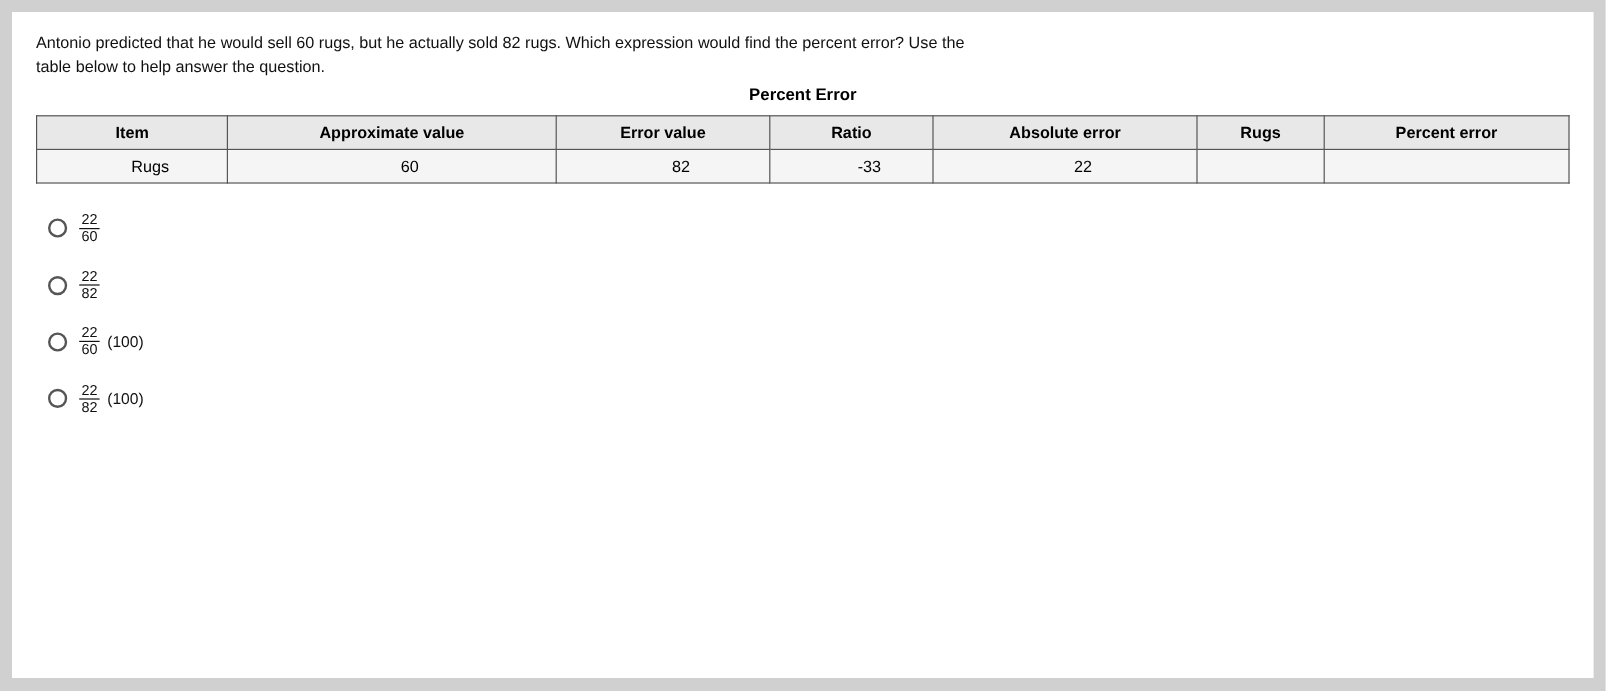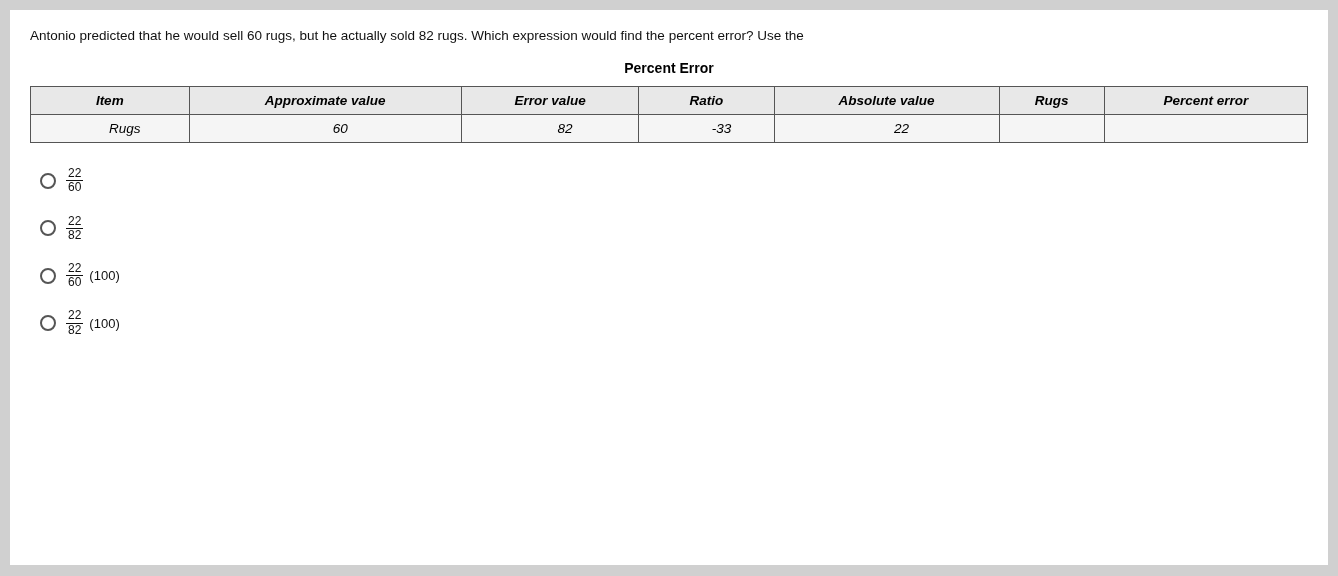--- a/index.html
+++ b/index.html
@@ -13,39 +13,38 @@
     .page {
       background: #ffffff;
       margin: 10px;
       padding: 16px 20px 20px 20px;
       min-height: 555px;
     }
     .question-text {
       font-size: 13.5px;
       line-height: 1.5;
       color: #111;
-      margin-bottom: 14px;
+      margin-bottom: 3px;
     }
     .table-title {
       text-align: center;
       font-weight: bold;
       font-size: 14px;
       margin-bottom: 10px;
     }
     .data-table {
       width: 100%;
       border-collapse: collapse;
       margin-bottom: 24px;
       font-size: 13.5px;
     }
     .data-table th, .data-table td {
       border: 1px solid #555;
       padding: 6px 10px;
       text-align: center;
-      font-style: italic;
     }
     .data-table th {
       background: #e8e8e8;
       font-weight: bold;
     }
     .data-table td {
       background: #f5f5f5;
       padding-left: 40px;
     }
     .options-area {
@@ -96,32 +95,33 @@
       margin-left: 2px;
     }
   </style>
 </head>
 <body>
 
 <div class="page">
 
   <div class="question-text">
     <span>Antonio predicted that he would sell 60 rugs, but he actually sold 82 rugs. Which expression would find the percent error? Use the</span><br>
+    <span>table below to help answer the question.</span>
   </div>
 
   <div class="table-title">Percent Error</div>
 
   <table class="data-table">
     <thead>
       <tr>
         <th>Item</th>
         <th>Approximate value</th>
         <th>Error value</th>
         <th>Ratio</th>
-        <th>Absolute value</th>
+        <th>Absolute error</th>
         <th>Rugs</th>
         <th>Percent error</th>
       </tr>
     </thead>
     <tbody>
       <tr>
         <td>Rugs</td>
         <td>60</td>
         <td>82</td>
         <td>-33</td>

